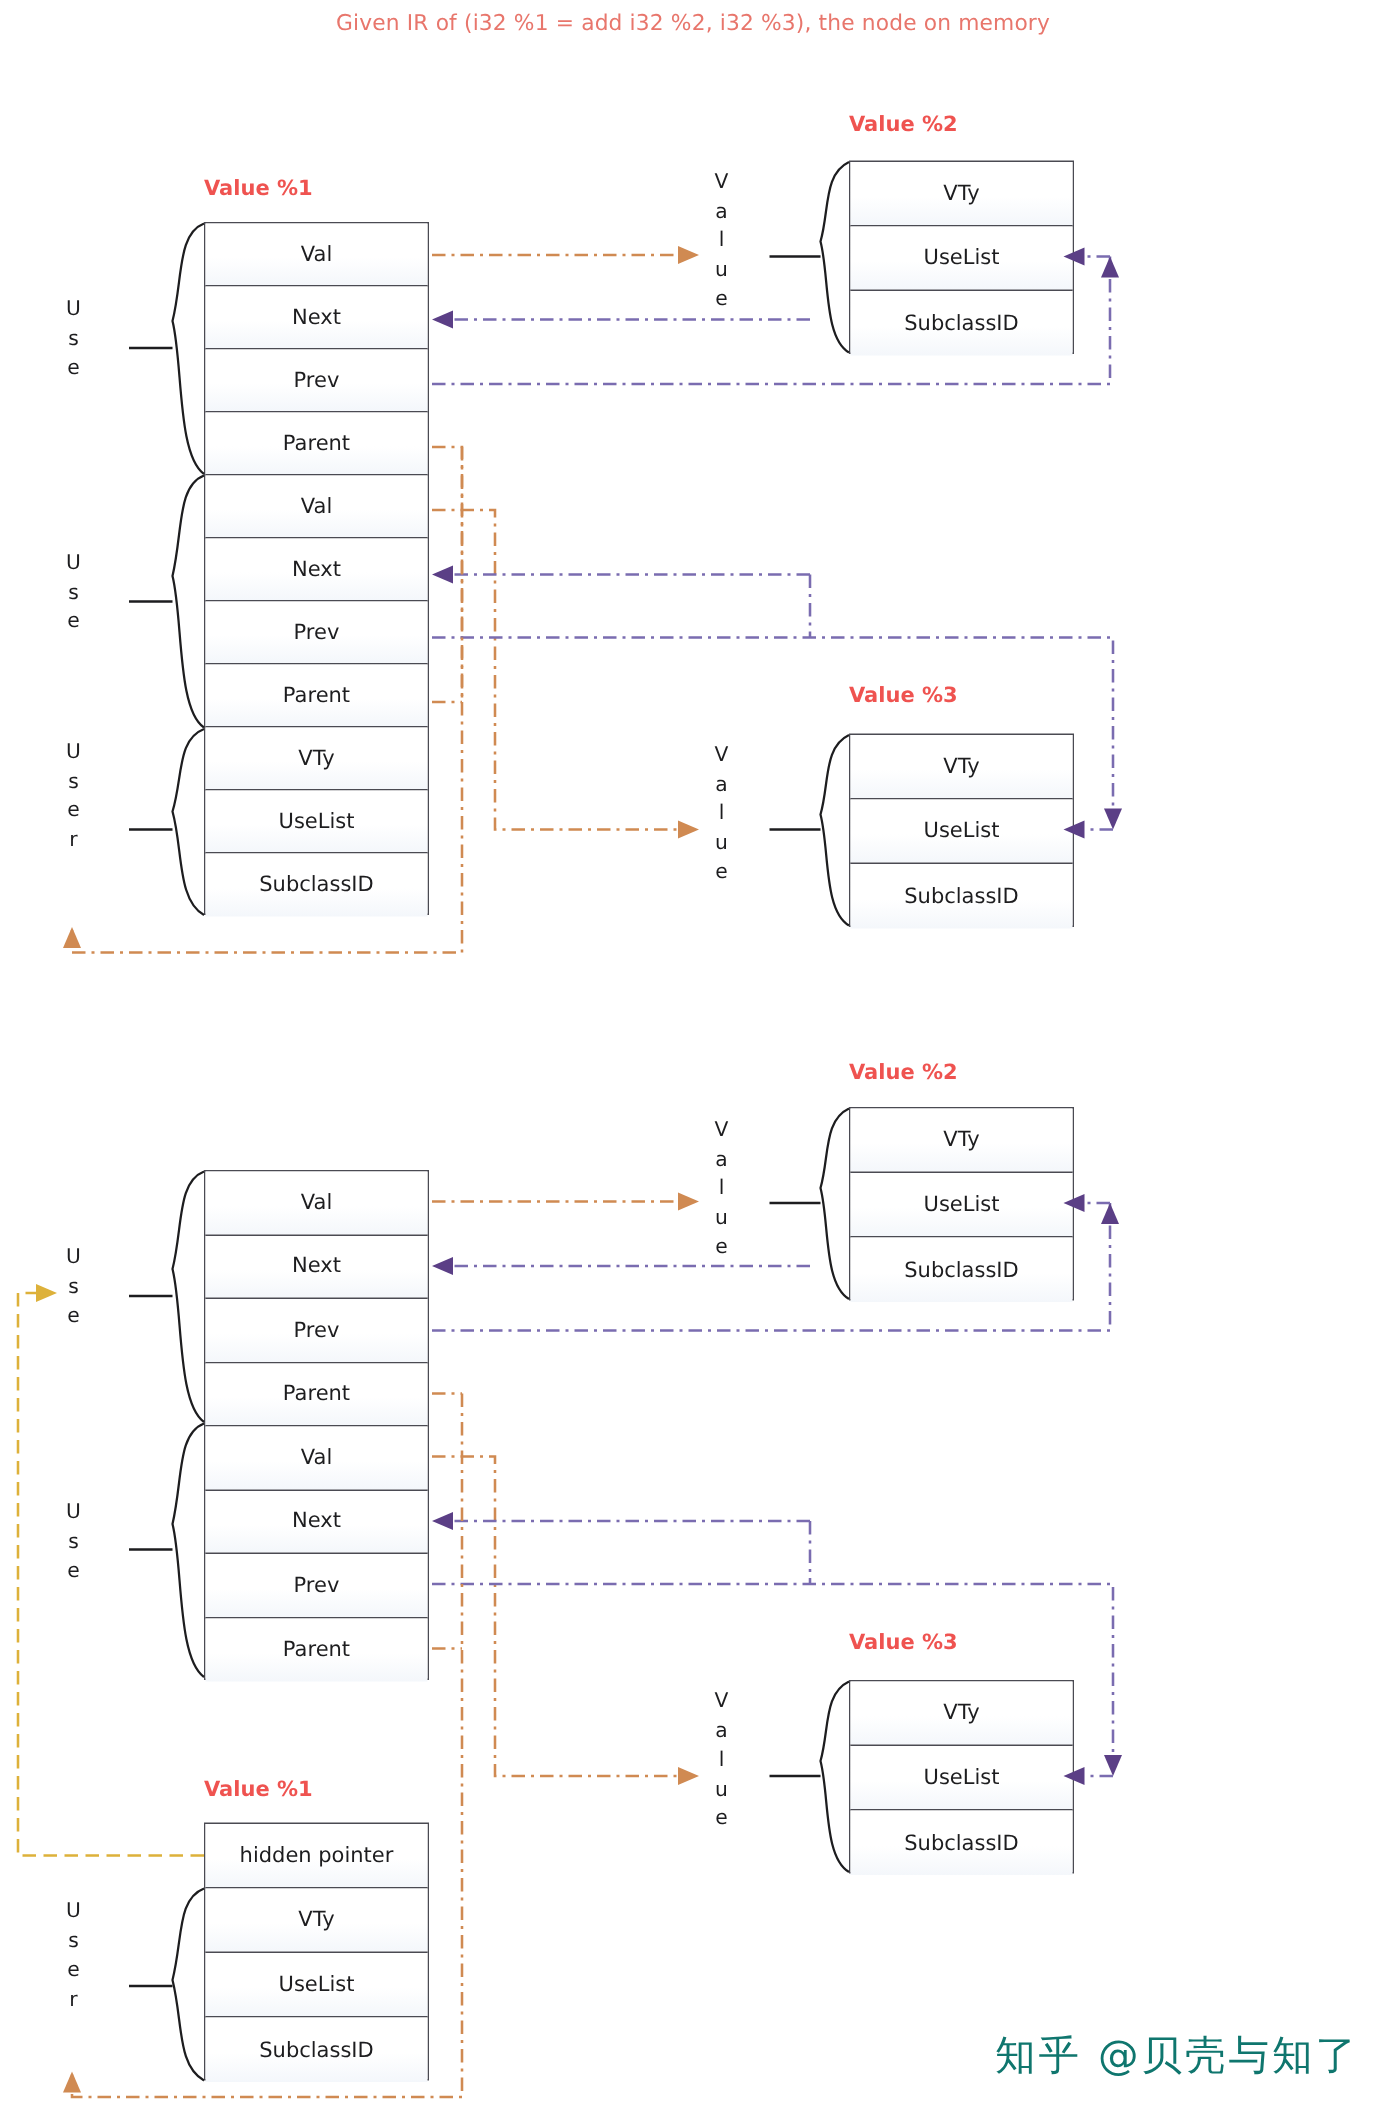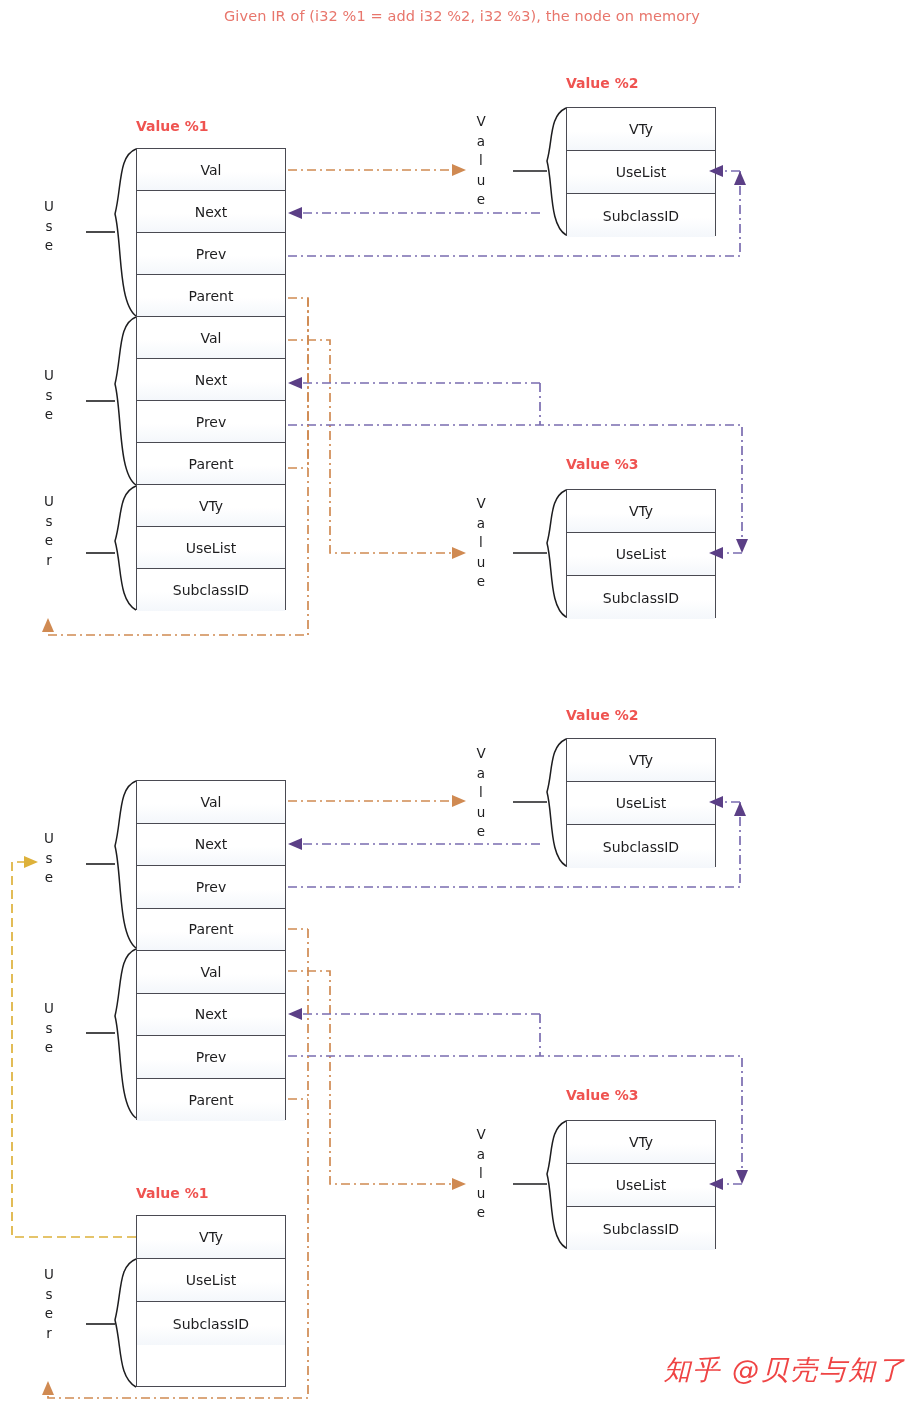--- a/index.html
+++ b/index.html
@@ -47,23 +47,23 @@
   .dashdot{stroke-dasharray:9 4 2 4;}
   .dash{stroke-dasharray:9 5;}
 
   .ahead-o{fill:#d08a52;}
   .ahead-p{fill:#5b3f86;}
   .ahead-g{fill:#ddb13a;}
 
   
   .watermark{
     position:absolute;right:18px;bottom:22px;
-    color:#ef4444;font-size:27px;letter-spacing:2px;
+    color:#0f766e;font-size:27px;letter-spacing:2px;
     font-family:"DejaVu Sans","Liberation Sans",sans-serif;
-    user-select:none;white-space:nowrap;font-style:italic;
+    user-select:none;white-space:nowrap;
   }
 </style>
 </head>
 <body>
 
 <div id="stage">
 
   <div class="title">Given IR of (i32 %1 = add i32 %2, i32 %3), the node on memory</div>
 
   <div class="boxlabel" style="left:136px;top:118px;width:150px;">Value %1</div>
@@ -144,20 +144,21 @@
     <span>e</span>
   </div>
   <div class="vlabel" style="left:40px;top:999px;">
     <span>U</span>
     <span>s</span>
     <span>e</span>
   </div>
 
   <div class="boxlabel" style="left:136px;top:1185px;width:150px;">Value %1</div>
   <div class="struct" style="left:136px;top:1215px;width:150px;height:172px;">
+    <div class="row" style="height:43px;">hidden pointer</div>
     <div class="row" style="height:43px;">VTy</div>
     <div class="row" style="height:43px;">UseList</div>
     <div class="row" style="height:43px;">SubclassID</div>
   </div>
   <div class="vlabel" style="left:40px;top:1265px;">
     <span>U</span>
     <span>s</span>
     <span>e</span>
     <span>r</span>
   </div>

